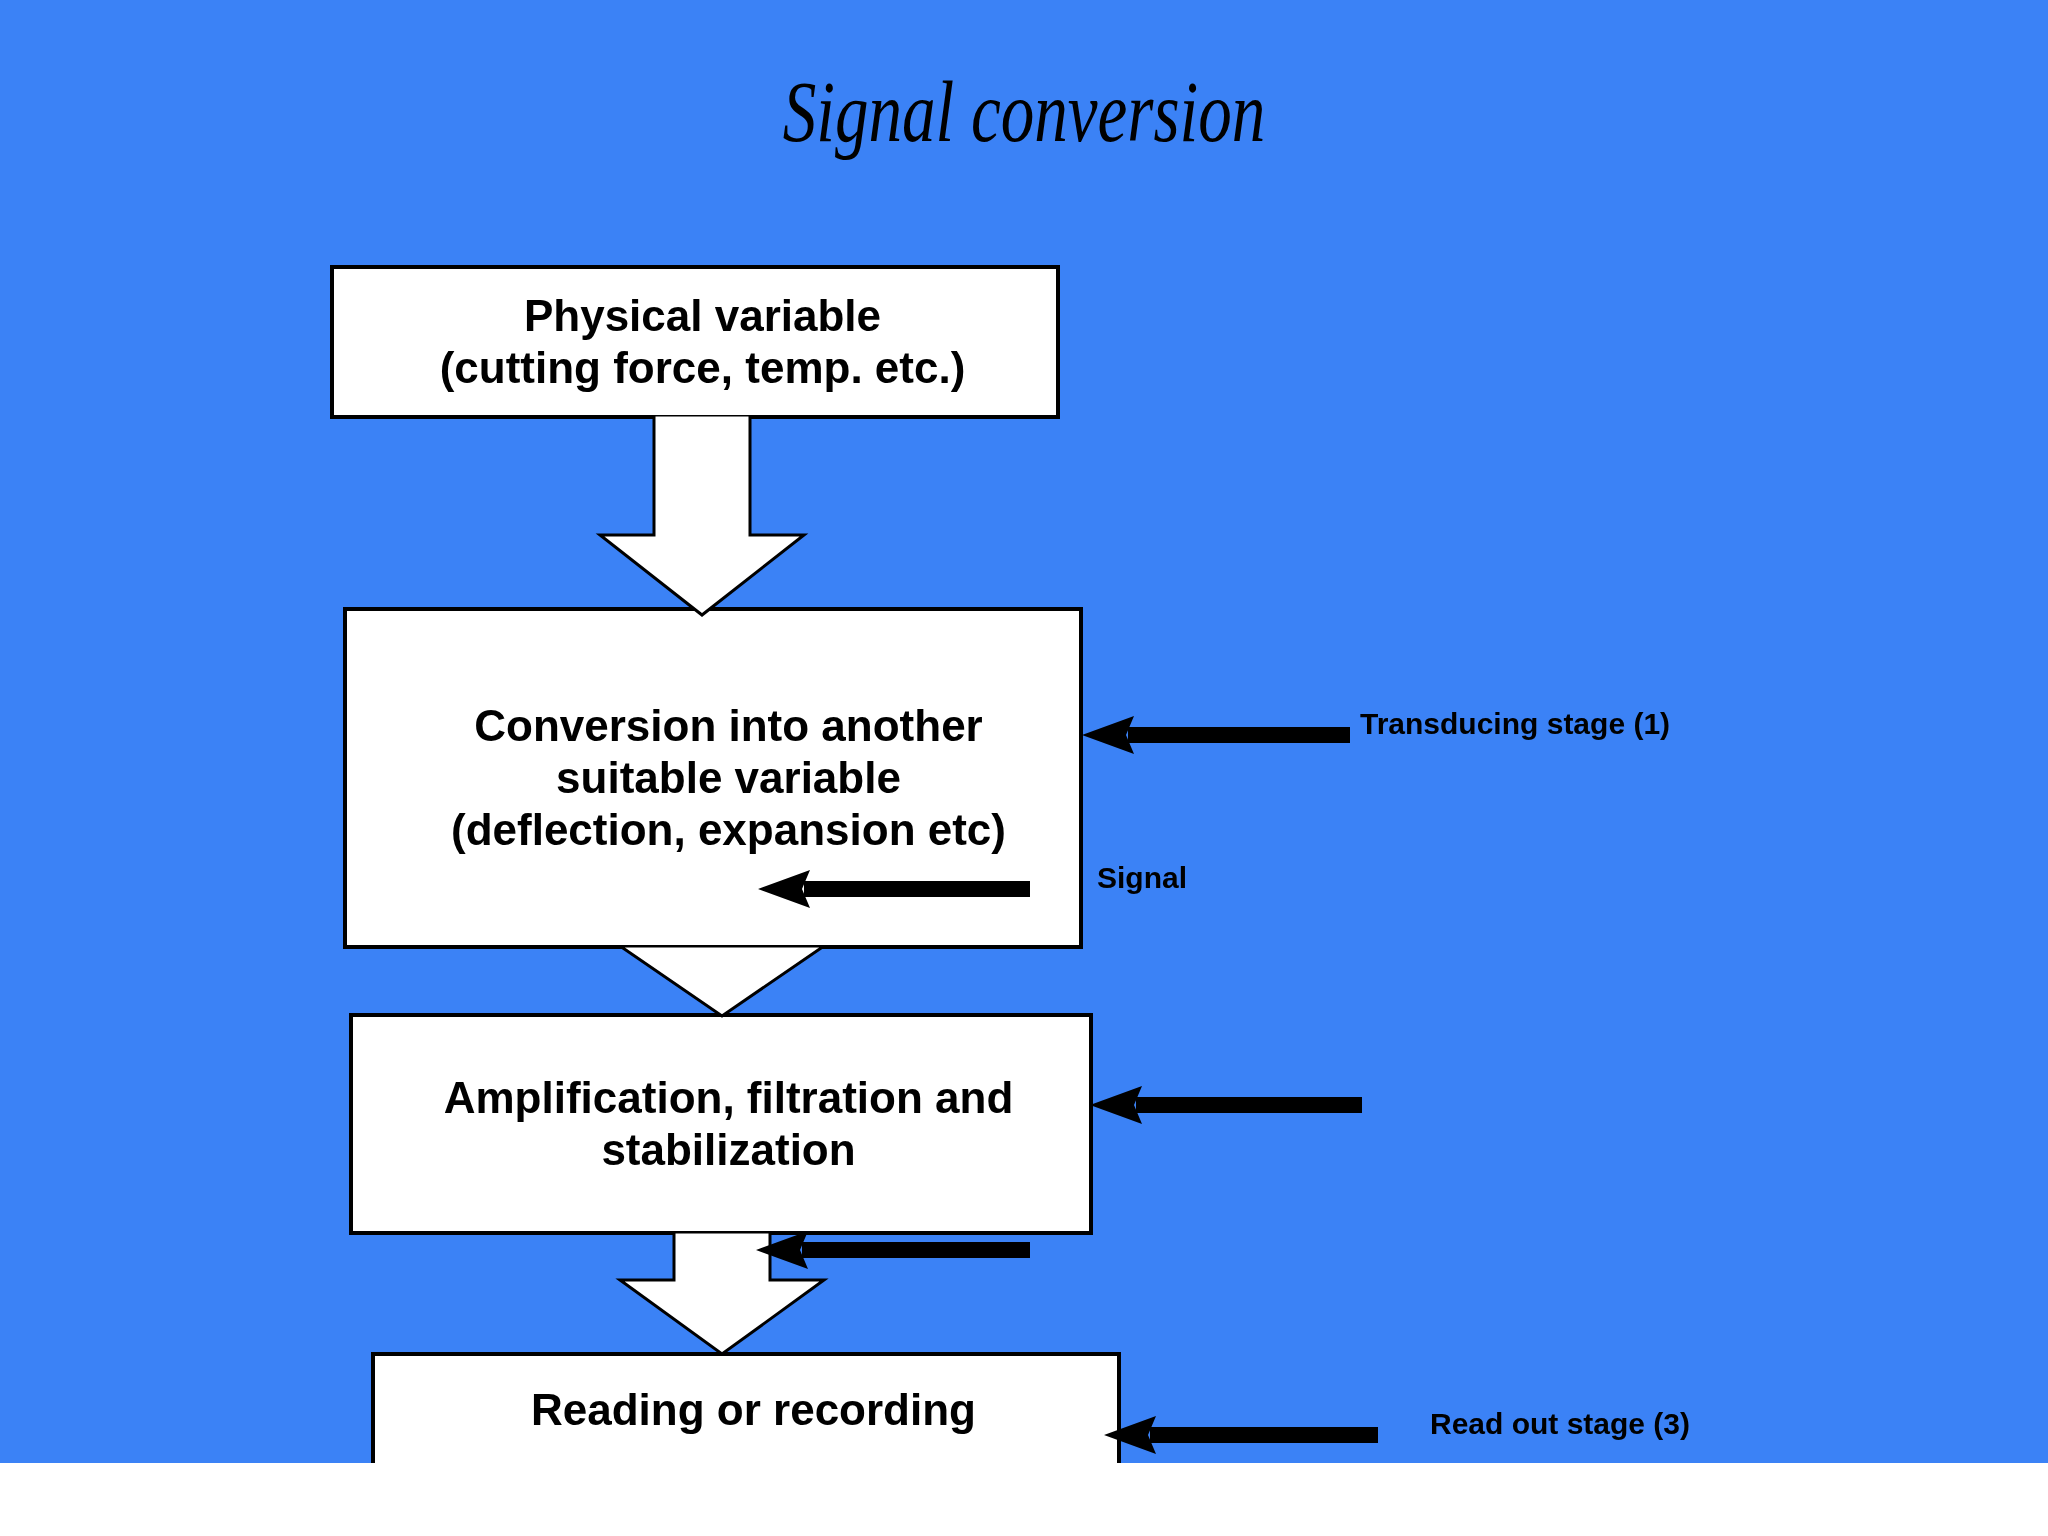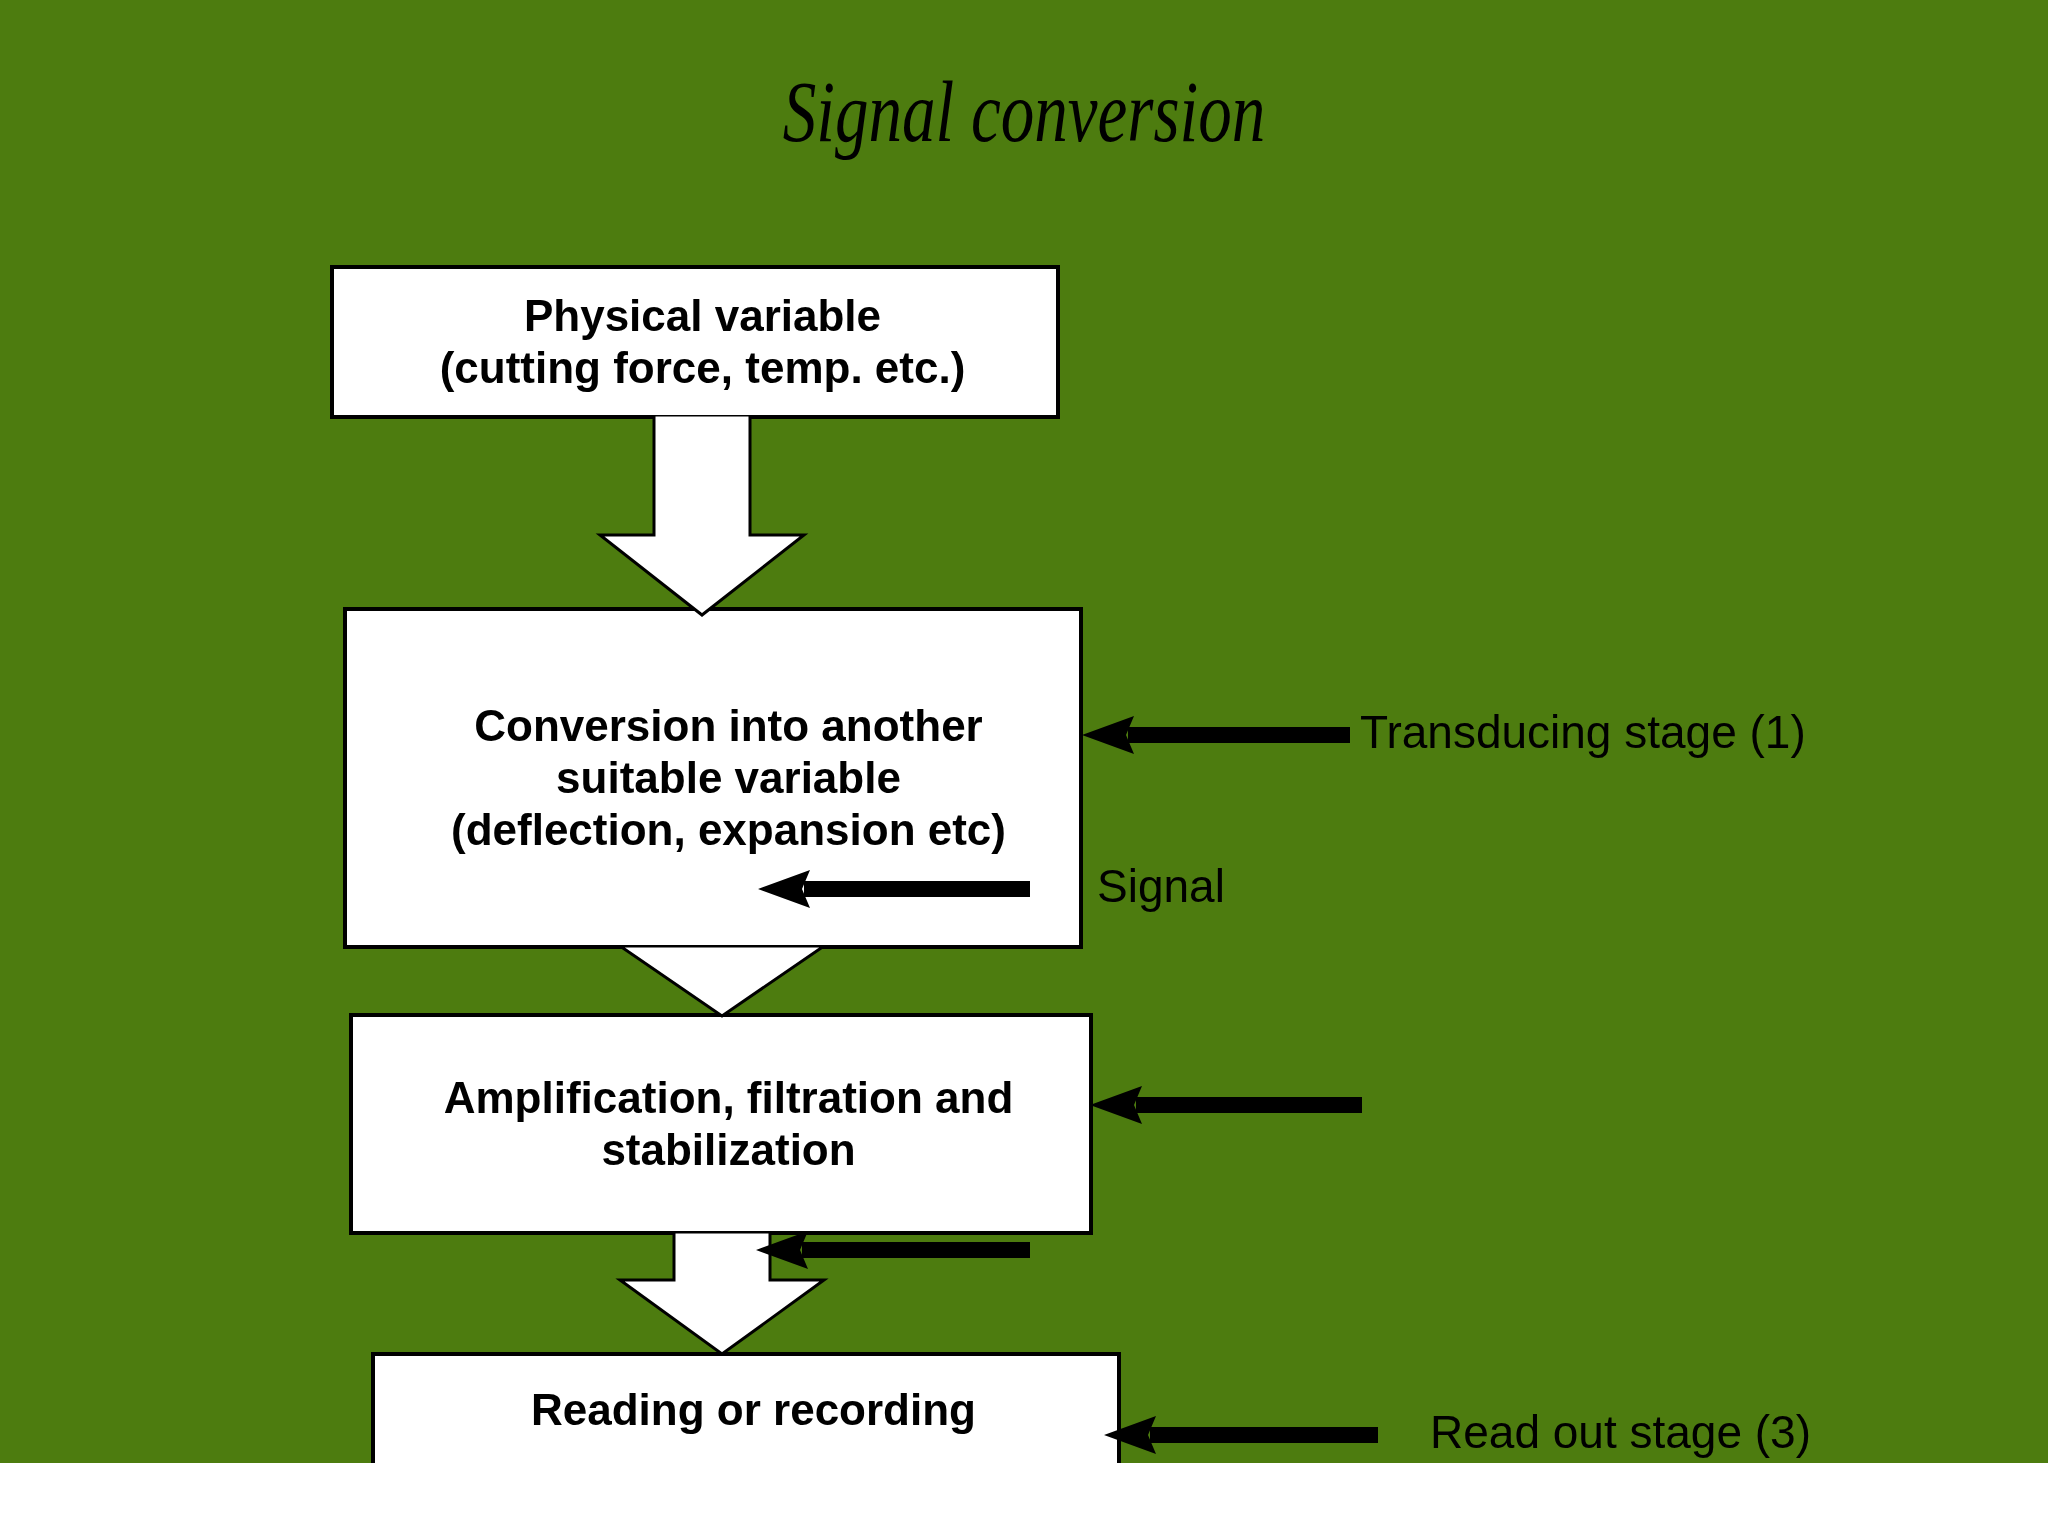--- a/index.html
+++ b/index.html
@@ -4,21 +4,21 @@
 <style>
   html, body {
     margin: 0;
     padding: 0;
     background: #ffffff;
   }
   #slide {
     position: relative;
     width: 2048px;
     height: 1463px;
-    background: #4d7c0f;
+    background: #3b82f6;
     overflow: hidden;
     font-family: "Liberation Sans", sans-serif;
   }
 
   
   #slide-title {
     position: absolute;
     left: 0;
     top: 62px;
     width: 2048px;
@@ -84,22 +84,22 @@
   
   .lbl-arrow {
     position: absolute;
     height: 46px;
   }
   .lbl-arrow svg { display: block; }
 
   .side-label {
     position: absolute;
     font-family: "Liberation Sans", sans-serif;
-    font-weight: 400;
-    font-size: 46px;
+    font-weight: 700;
+    font-size: 30px;
     color: #000000;
     white-space: nowrap;
     line-height: 1;
   }
 
   #arrow-transducing   { left: 1082px; top: 712px;  width: 268px; }
   #label-transducing   { left: 1360px; top: 709px; }
 
   #arrow-signal        { left: 758px;  top: 866px;  width: 272px; }
   #label-signal        { left: 1097px; top: 863px; }

